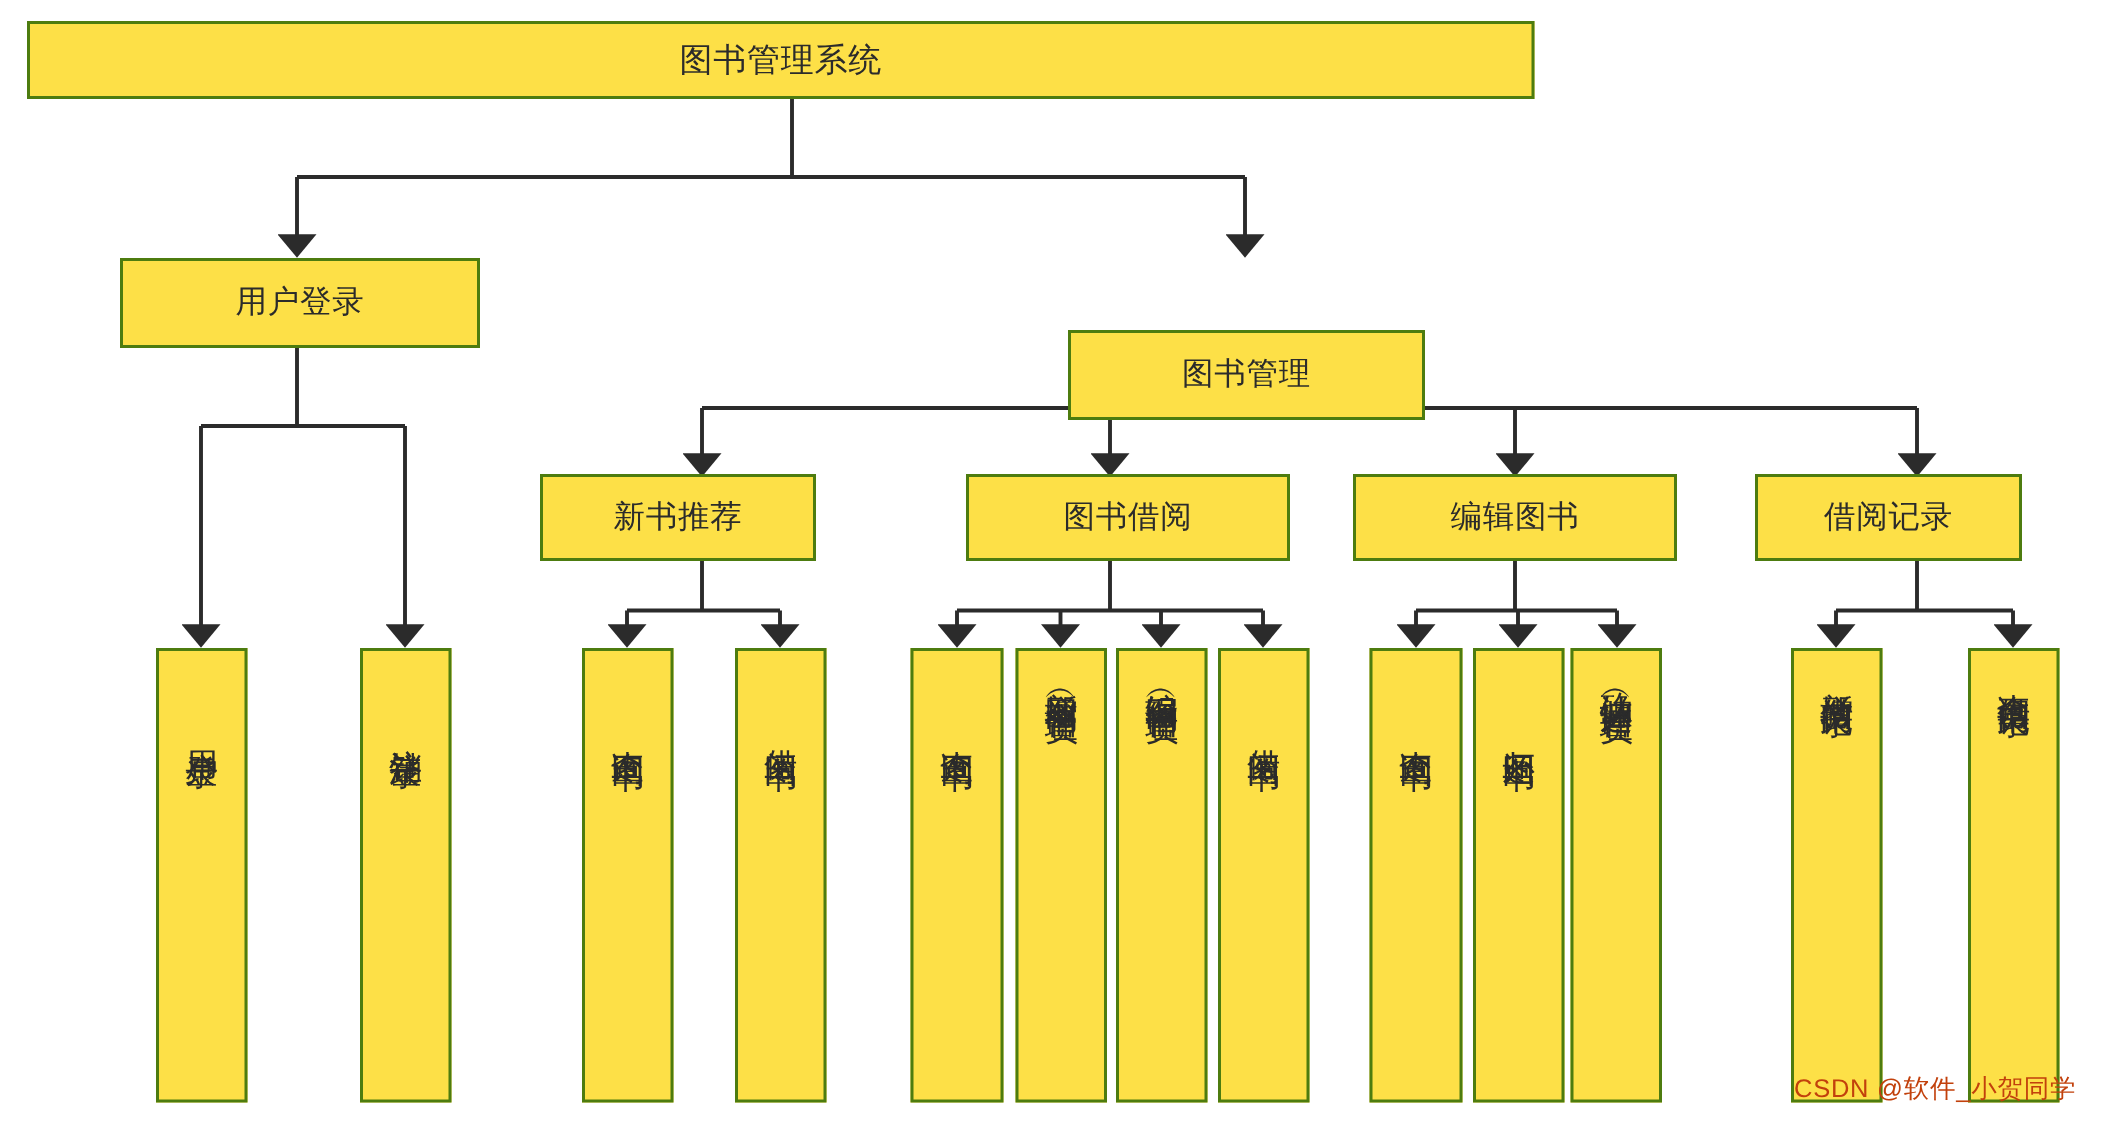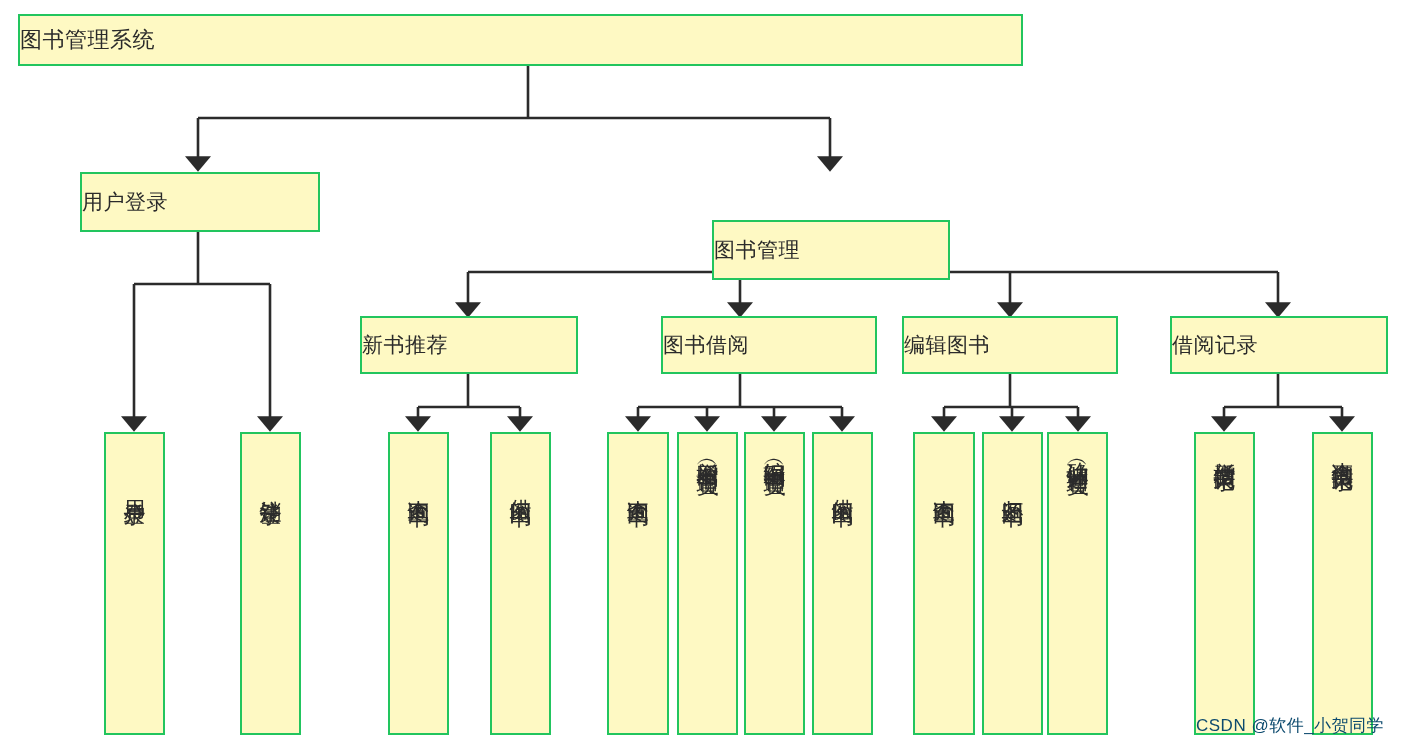--- a/index.html
+++ b/index.html
@@ -21,25 +21,25 @@
     position: absolute;
     left: 0;
     top: 0;
     width: 1405px;
     height: 747px;
     pointer-events: none;
   }
   .node {
     position: absolute;
     box-sizing: border-box;
-    border: 2px solid #22c55e;
-    background: #fef9c3;
+    border: 2px solid #4d7c0f;
+    background: #fde047;
     display: flex;
     align-items: center;
-    justify-content: flex-start;
+    justify-content: center;
     color: #2b2b2b;
   }
   .node .lbl {
     display: block;
     text-align: center;
     line-height: 1.12;
     color: #2b2b2b;
   }
   .h-node .lbl {
     font-size: 21px;
@@ -60,21 +60,21 @@
     font-size: 22px;
     line-height: 1.0;
     letter-spacing: 2px;
     white-space: nowrap;
     margin: 0 auto;
   }
   .v-node.mid .lbl { margin-top: 42px; }
   .v-node.tall .lbl { margin-top: 4px; }
   .watermark {
     position: absolute;
-    color: #0c4a6e;
+    color: #c2410c;
     font-size: 17px;
     white-space: nowrap;
     letter-spacing: 0.5px;
     user-select: none;
   }
 </style>
 </head>
 <body>
 
 <div id="stage">
@@ -133,30 +133,30 @@
     <span class="lbl">图书管理系统</span>
   </div>
 
   <div class="node h-node" style="left:80px; top:172px; width:240px; height:60px;">
     <span class="lbl">用户登录</span>
   </div>
   <div class="node h-node" style="left:712px; top:172px; width:238px; height:60px;margin-top:48px;">
     <span class="lbl">图书管理</span>
   </div>
 
-  <div class="node h-node" style="left:360px; top:316px; width:218px; height:58px;">
+  <div class="node h-node" style="left:360px; top:316px; width:184px; height:58px;">
     <span class="lbl">新书推荐</span>
   </div>
-  <div class="node h-node" style="left:661px; top:316px; width:216px; height:58px;">
+  <div class="node h-node" style="left:644px; top:316px; width:216px; height:58px;">
     <span class="lbl">图书借阅</span>
   </div>
   <div class="node h-node" style="left:902px; top:316px; width:216px; height:58px;">
     <span class="lbl">编辑图书</span>
   </div>
-  <div class="node h-node" style="left:1170px; top:316px; width:218px; height:58px;">
+  <div class="node h-node" style="left:1170px; top:316px; width:178px; height:58px;">
     <span class="lbl">借阅记录</span>
   </div>
 
   <div class="node v-node mid" style="left:104px; top:432px; width:61px; height:303px;">
     <span class="lbl">用户登录</span>
   </div>
   <div class="node v-node mid" style="left:240px; top:432px; width:61px; height:303px;">
     <span class="lbl">注销登录</span>
   </div>
 

